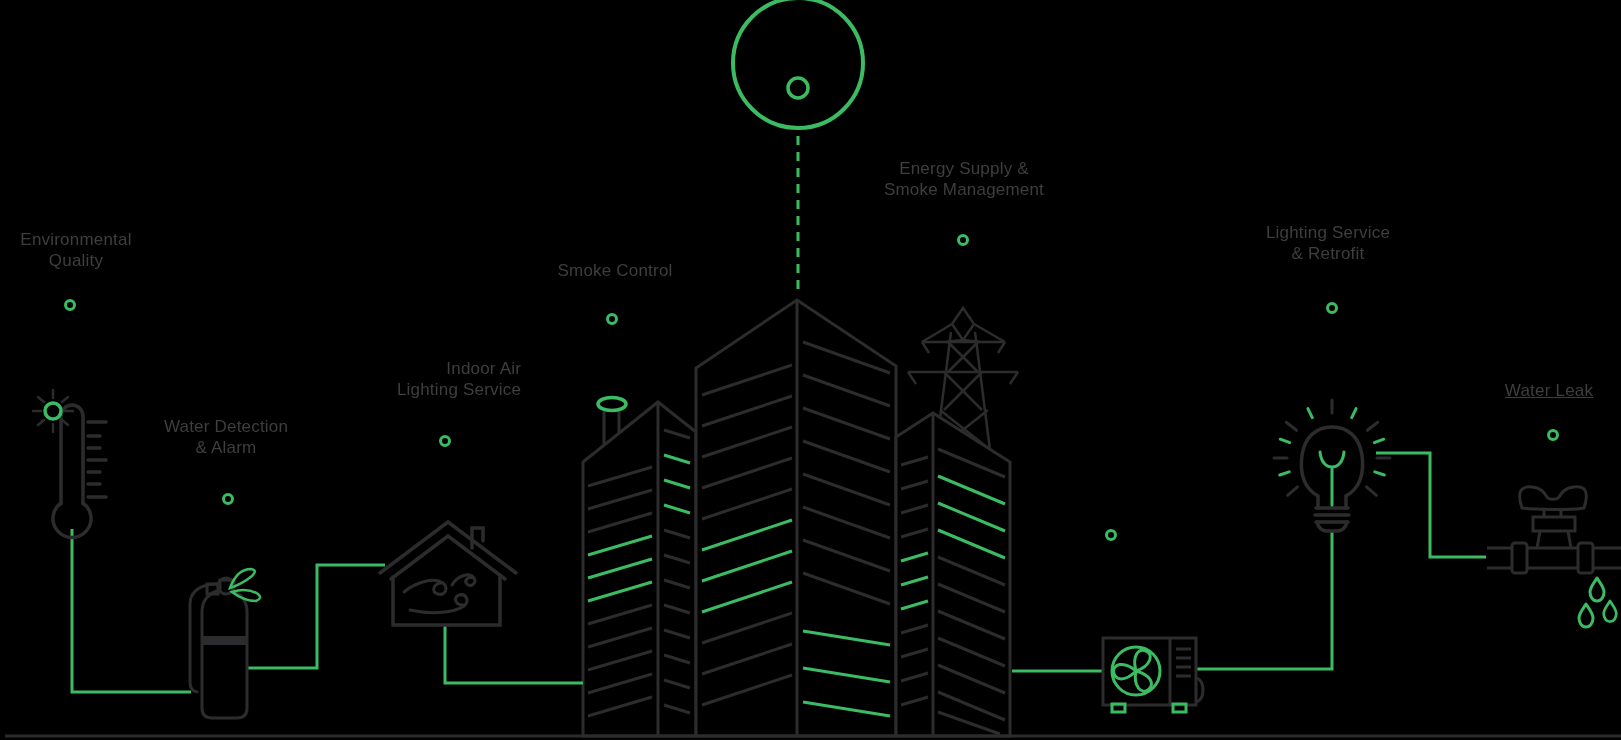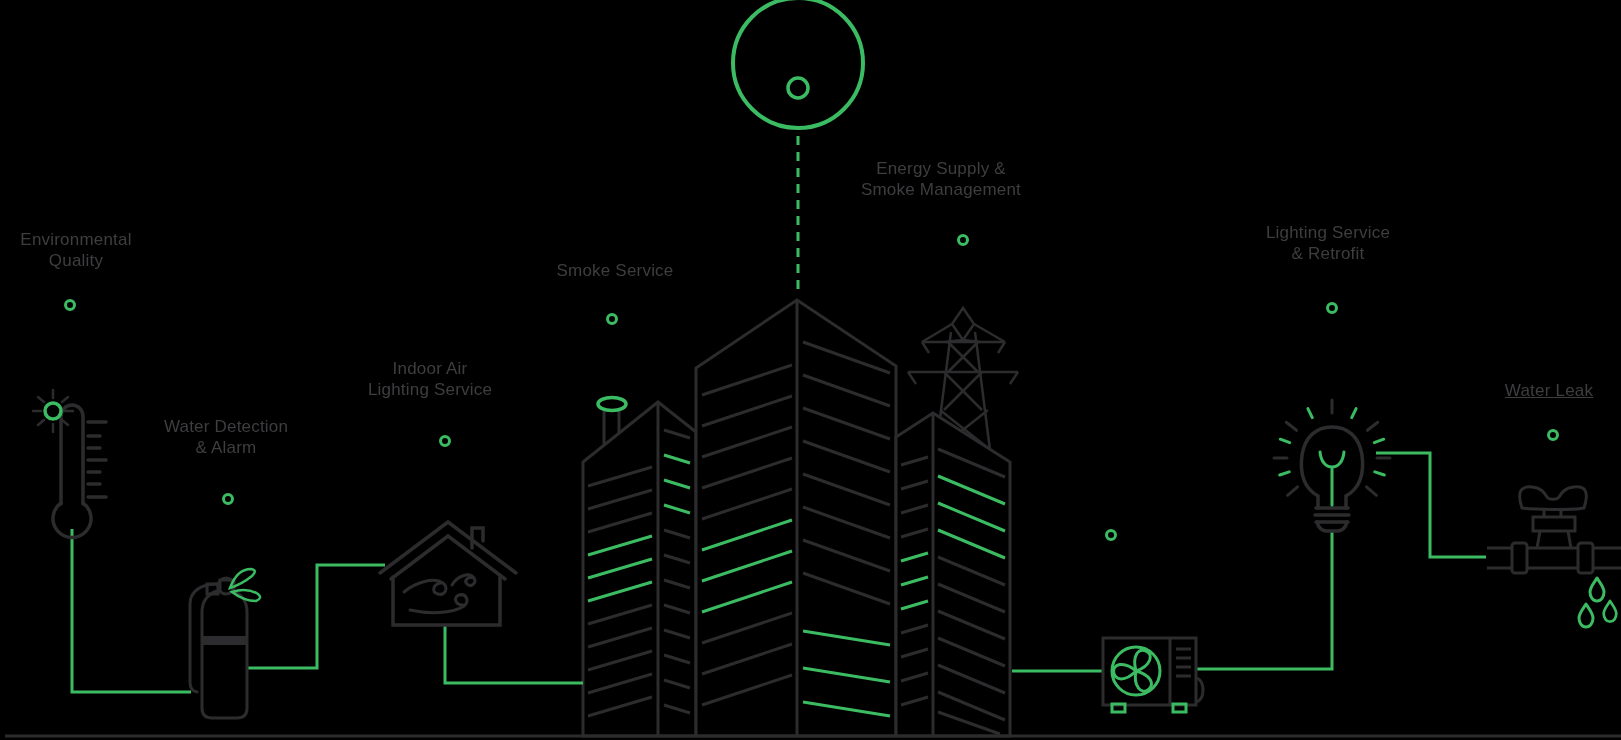--- a/index.html
+++ b/index.html
@@ -199,30 +199,30 @@
       <div class="label" style="left: 76px; top: 230px;">
         <div>Environmental</div>
         <div>Quality</div>
       </div>
       <div class="dot" style="left: 64px; top: 299px;"></div>
       <div class="label" style="left: 226px; top: 417px;">
         <div>Water Detection</div>
         <div>&amp; Alarm</div>
       </div>
       <div class="dot" style="left: 222px; top: 493px;"></div>
-      <div class="label" style="left: 430px; top: 359px;">
+      <div class="label" style="left: 459px; top: 359px; text-align: right;">
         <div>Indoor Air</div>
         <div>Lighting Service</div>
       </div>
       <div class="dot" style="left: 439px; top: 435px;"></div>
       <div class="label" style="left: 615px; top: 261px;">
-        <div>Smoke Service</div>
+        <div>Smoke Control</div>
       </div>
       <div class="dot" style="left: 606px; top: 313px;"></div>
-      <div class="label" style="left: 941px; top: 159px;">
+      <div class="label" style="left: 964px; top: 159px;">
         <div>Energy Supply &amp;</div>
         <div>Smoke Management</div>
       </div>
       <div class="dot" style="left: 957px; top: 234px;"></div>
       <div class="dot" style="left: 1105px; top: 529px;"></div>
       <div class="label" style="left: 1328px; top: 223px;">
         <div>Lighting Service</div>
         <div>&amp; Retrofit</div>
       </div>
       <div class="dot" style="left: 1326px; top: 302px;"></div>

